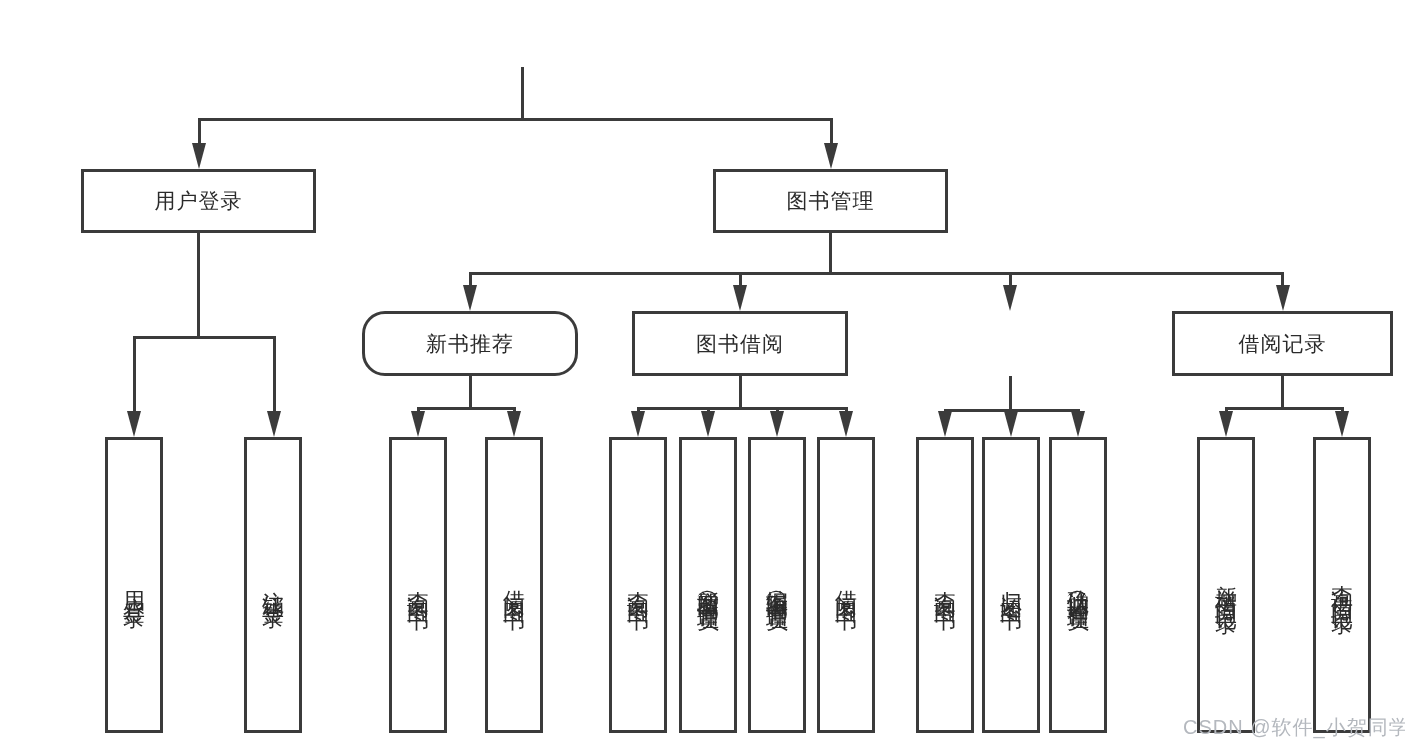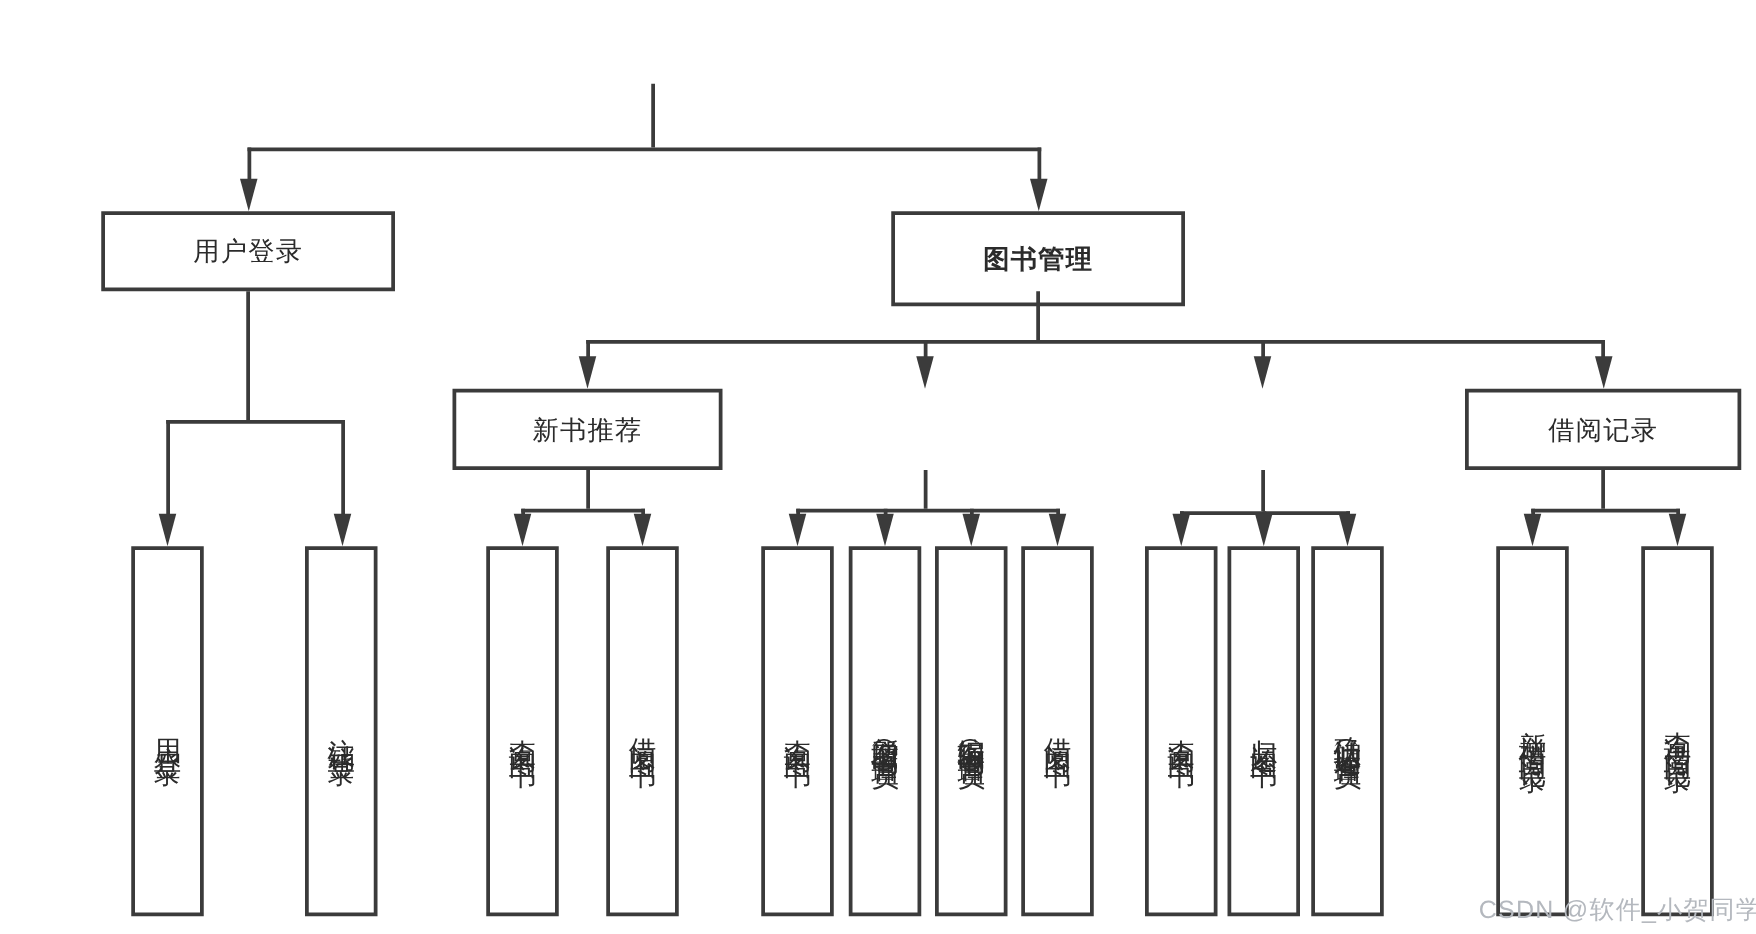--- a/index.html
+++ b/index.html
@@ -64,21 +64,21 @@
   <div class="vline" style="left:520.5px;top:67px;height:51px;"></div>
   <div class="hline" style="left:197.5px;top:118px;width:635px;"></div>
   <div class="vline" style="left:197.5px;top:118px;height:27px;"></div>
   <div class="arrow" style="left:192px;top:143px;"></div>
   <div class="vline" style="left:829.5px;top:118px;height:27px;"></div>
   <div class="arrow" style="left:824px;top:143px;"></div>
 
   <div class="node hnode" style="left:81px;top:169px;width:235px;height:64px;">
     <span>用户登录</span>
   </div>
-  <div class="node hnode" style="left:713px;top:169px;width:235px;height:76px;font-weight:bold;">
+  <div class="node hnode" style="left:713px;top:169px;width:235px;height:64px;">
     <span>图书管理</span>
   </div>
 
   <div class="vline" style="left:197px;top:233px;height:103px;"></div>
   <div class="hline" style="left:132.5px;top:336px;width:143px;"></div>
   <div class="vline" style="left:132.5px;top:336px;height:77px;"></div>
   <div class="arrow" style="left:127px;top:411px;"></div>
   <div class="vline" style="left:272.5px;top:336px;height:77px;"></div>
   <div class="arrow" style="left:267px;top:411px;"></div>
 
@@ -86,22 +86,25 @@
   <div class="hline" style="left:468.5px;top:272px;width:815px;"></div>
   <div class="vline" style="left:468.5px;top:272px;height:15px;"></div>
   <div class="arrow" style="left:463px;top:285px;"></div>
   <div class="vline" style="left:738.5px;top:272px;height:15px;"></div>
   <div class="arrow" style="left:733px;top:285px;"></div>
   <div class="vline" style="left:1008.5px;top:272px;height:15px;"></div>
   <div class="arrow" style="left:1003px;top:285px;"></div>
   <div class="vline" style="left:1281px;top:272px;height:15px;"></div>
   <div class="arrow" style="left:1276px;top:285px;"></div>
 
-  <div class="node hnode" style="left:362px;top:311px;width:216px;height:65px;">
+  <div class="node hnode" style="left:362px;top:311px;width:216px;height:65px;border-radius:23px;">
     <span>新书推荐</span>
+  </div>
+  <div class="node hnode" style="left:632px;top:311px;width:216px;height:65px;">
+    <span>图书借阅</span>
   </div>
   <div class="node hnode" style="left:1172px;top:311px;width:221px;height:65px;text-align:center;">
     <span>借阅记录</span>
   </div>
 
   <div class="vline" style="left:468.5px;top:376px;height:31px;"></div>
   <div class="hline" style="left:416.5px;top:407px;width:99px;"></div>
   <div class="vline" style="left:416.5px;top:407px;height:6px;"></div>
   <div class="arrow" style="left:411px;top:411px;"></div>
   <div class="vline" style="left:512.5px;top:407px;height:6px;"></div>

